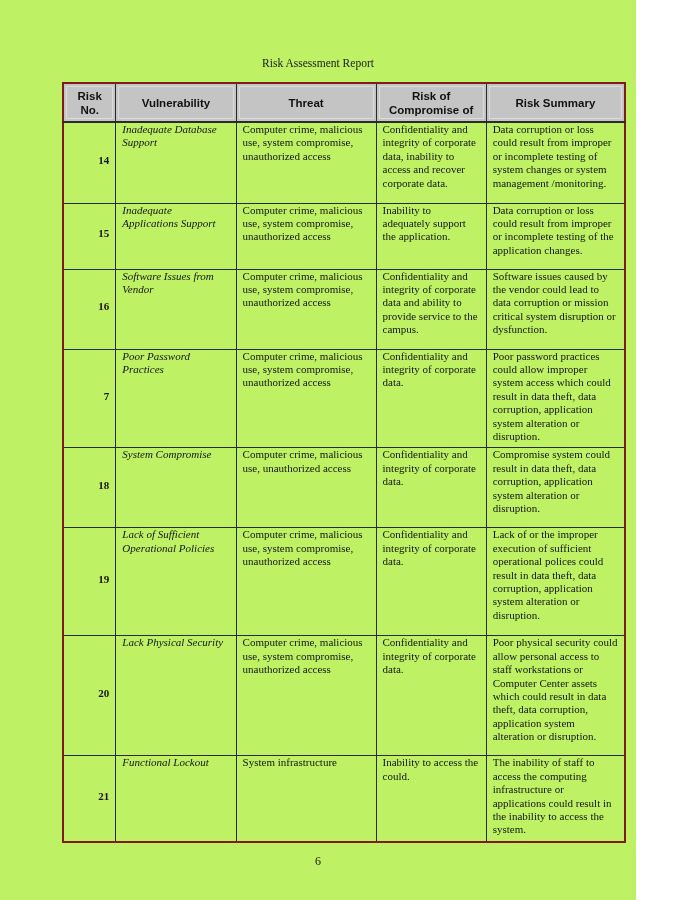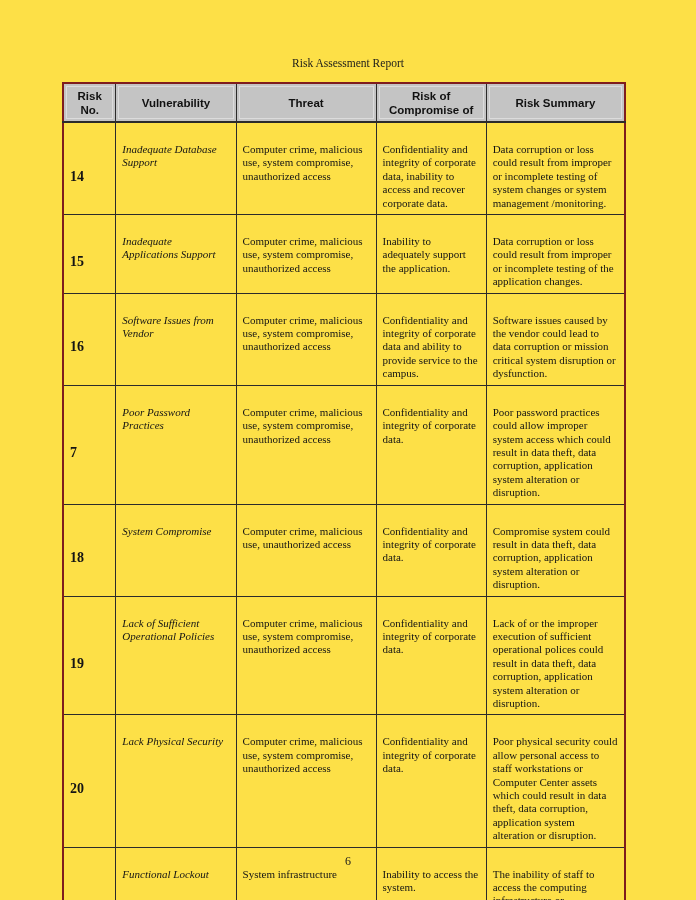--- a/index.html
+++ b/index.html
@@ -1,20 +1,20 @@
 <!DOCTYPE html>
 <html><head>
 <meta charset="utf-8">
 <style>
   html,body{margin:0;padding:0;background:#ffffff;}
   .page{
     position:relative;
-    width:696px;
+    width:636px;
     height:900px;
-    background:#fde047;
+    background:#bef264;
     font-family:"Liberation Serif", serif;
     color:#141414;
     overflow:hidden;
   }
   .doc-title{
     position:absolute;
     top:57px;
     left:0;
     width:100%;
     text-align:center;
@@ -26,44 +26,44 @@
     top:82px;
     left:62px;
     width:564px;
     border-collapse:collapse;
     table-layout:fixed;
     border:2px solid #7f1d1d;
   }
   .risk-table th, .risk-table td{
     border:1px solid #2b2b2b;
     vertical-align:top;
-    padding:20px 6px 4px 6px;
+    padding:0 6px 4px 6px;
     font-size:11px;
     line-height:13.4px;
     word-wrap:break-word;
   }
   .risk-table thead th{
     background:#c4c4c4;
     box-shadow: inset 0 0 0 2px #c4c4c4, inset 0 0 0 3px #dcdcdc;
     font-family:"Liberation Sans", sans-serif;
     font-weight:bold;
     font-size:11.5px;
     line-height:14px;
     text-align:center;
     vertical-align:middle;
     color:#111;
     height:33px;
     padding:2px 4px;
     border-bottom:2px solid #2b2b2b;
   }
   .risk-table td.col-no{
-    text-align:left;
+    text-align:right;
     vertical-align:middle;
     font-weight:bold;
-    font-size:14px;
+    font-size:11px;
   }
   .risk-table td.col-vuln{
     font-style:italic;
   }
   
   tbody tr:nth-of-type(1){height:81px;}
   tbody tr:nth-of-type(2){height:66px;}
   tbody tr:nth-of-type(3){height:80px;}
   tbody tr:nth-of-type(4){height:93px;}
   tbody tr:nth-of-type(5){height:80px;}
@@ -151,21 +151,21 @@
       <td class="col-no">20</td>
       <td class="col-vuln">Lack Physical Security</td>
       <td class="col-threat">Computer crime, malicious use, system compromise, unauthorized access</td>
       <td class="col-comp">Confidentiality and integrity of corporate data.</td>
       <td class="col-summary">Poor physical security could allow personal access to staff workstations or Computer Center assets which could result in data theft, data corruption, application system alteration or disruption.</td>
     </tr>
         <tr>
       <td class="col-no">21</td>
       <td class="col-vuln">Functional Lockout</td>
       <td class="col-threat">System infrastructure</td>
-      <td class="col-comp">Inability to access the system.</td>
+      <td class="col-comp">Inability to access the could.</td>
       <td class="col-summary">The inability of staff to access the computing infrastructure or applications could result in the inability to access the system.</td>
     </tr>
       </tbody>
   </table>
 
   <div class="page-number">6</div>
 
 </div>
 
 </body></html>

